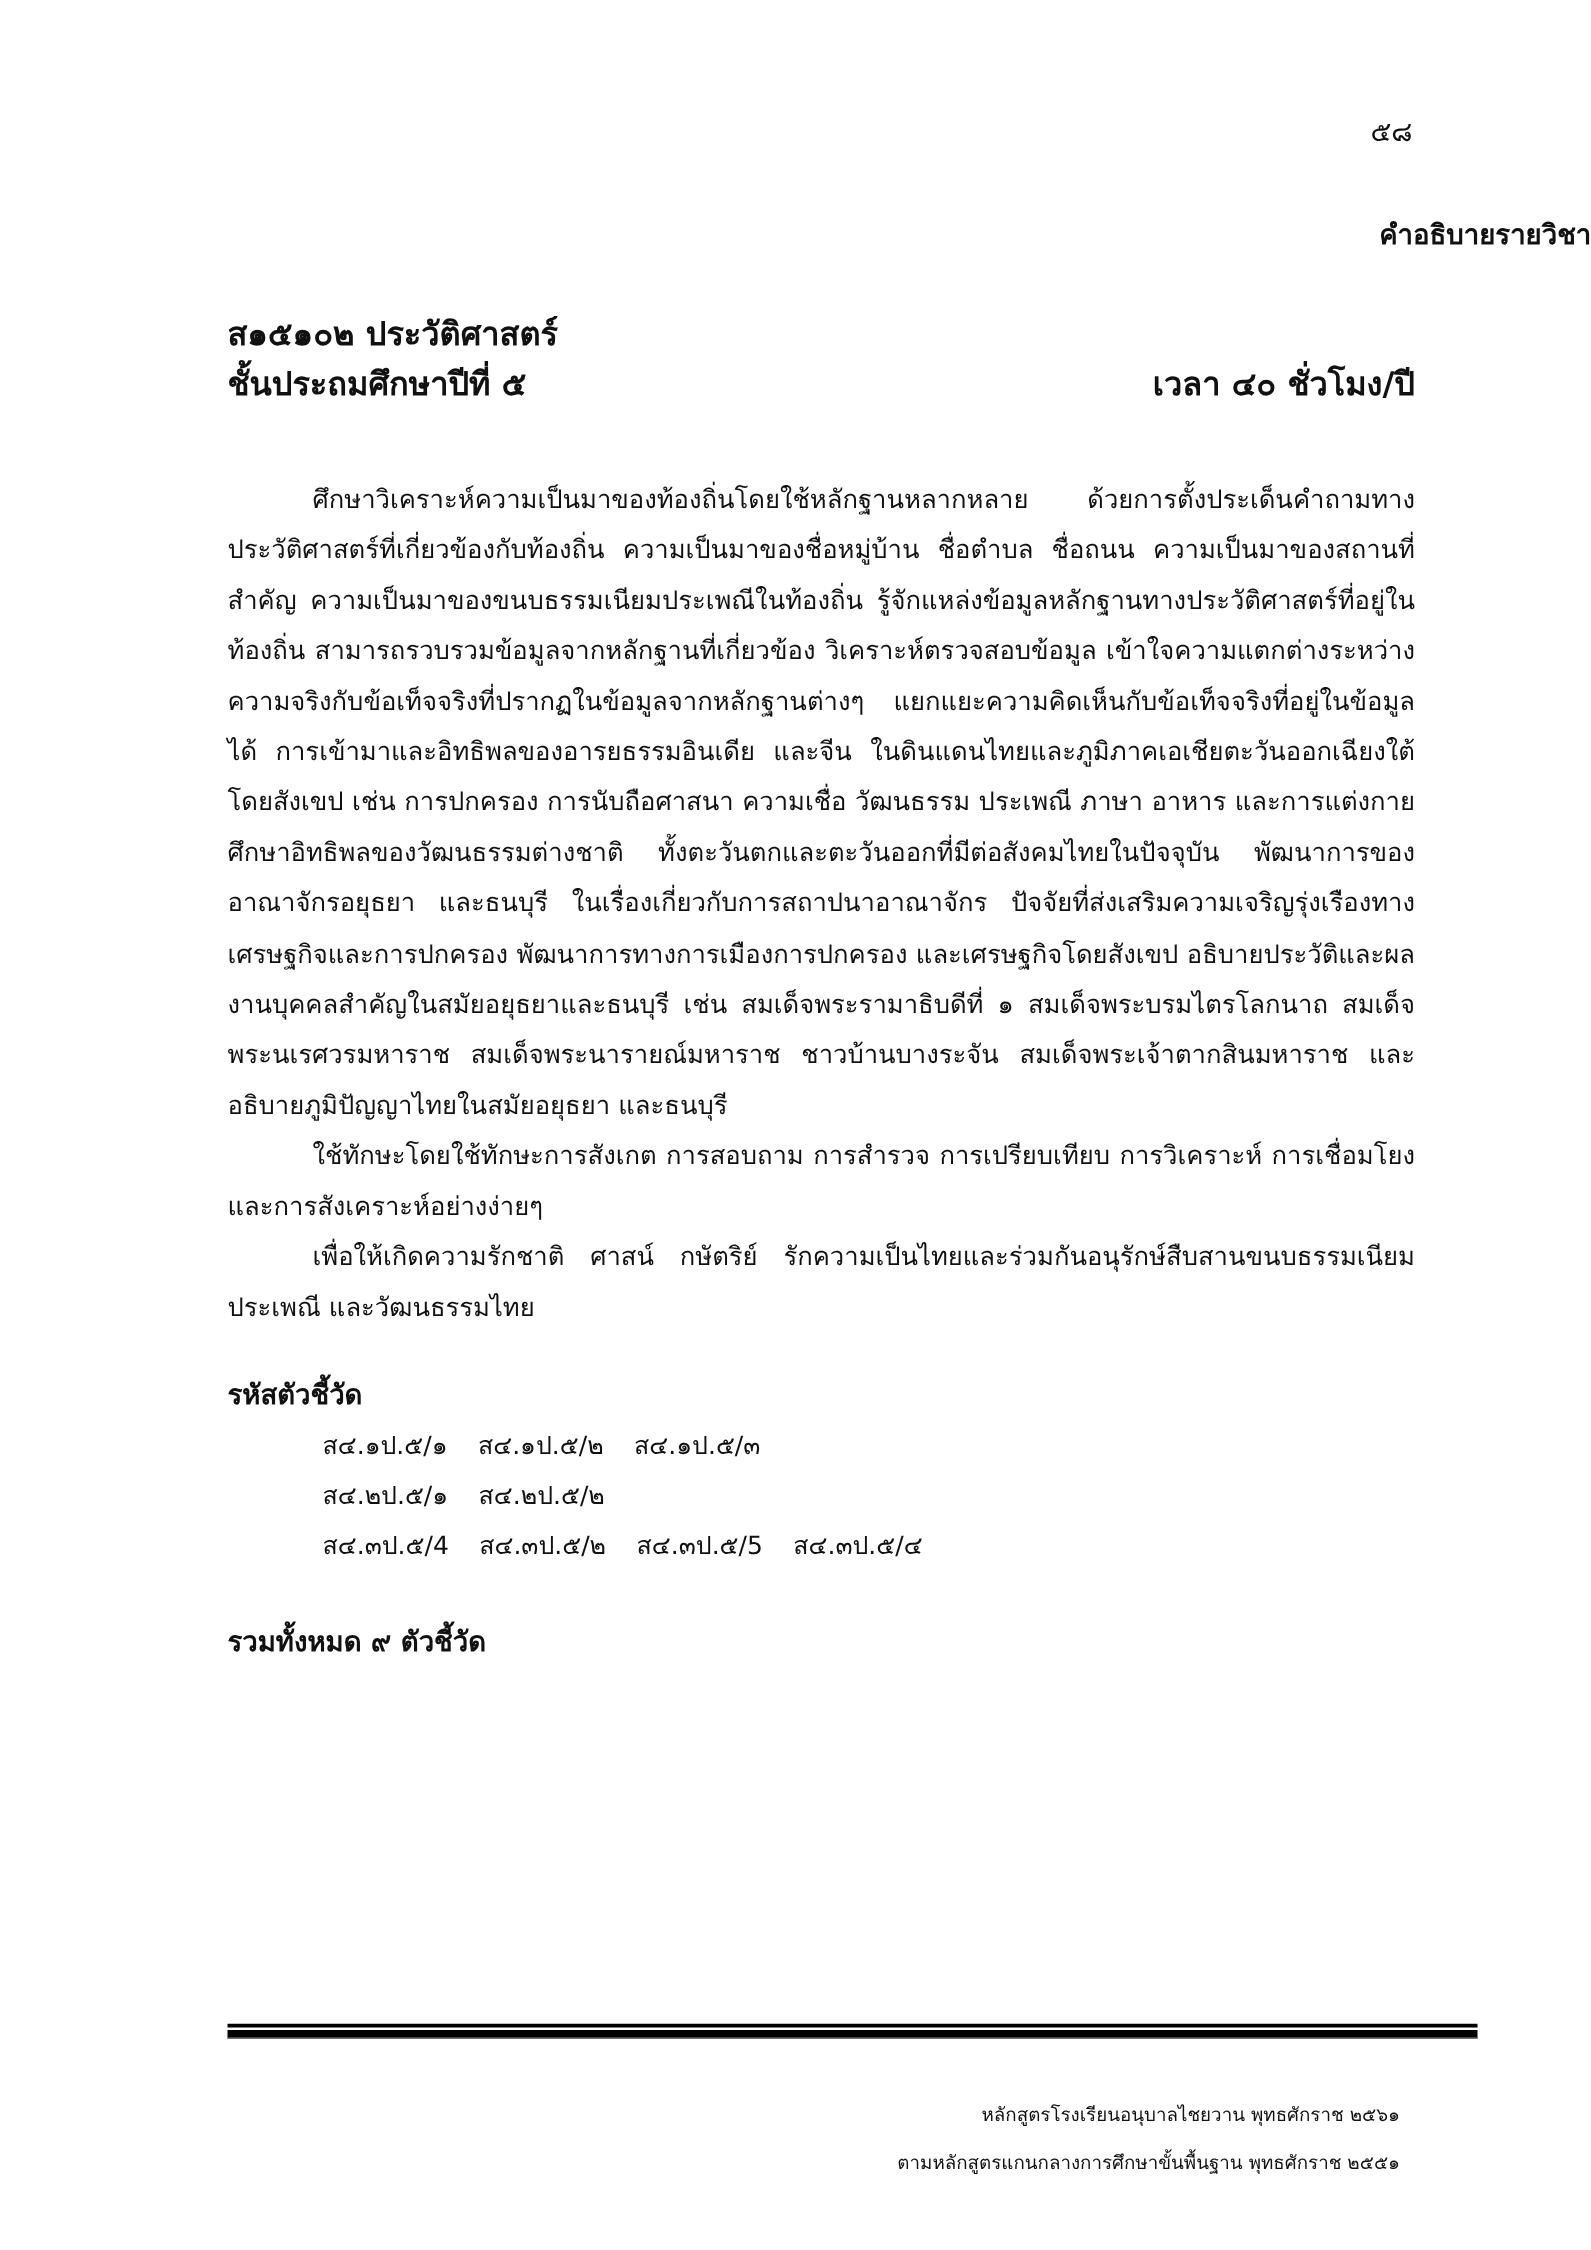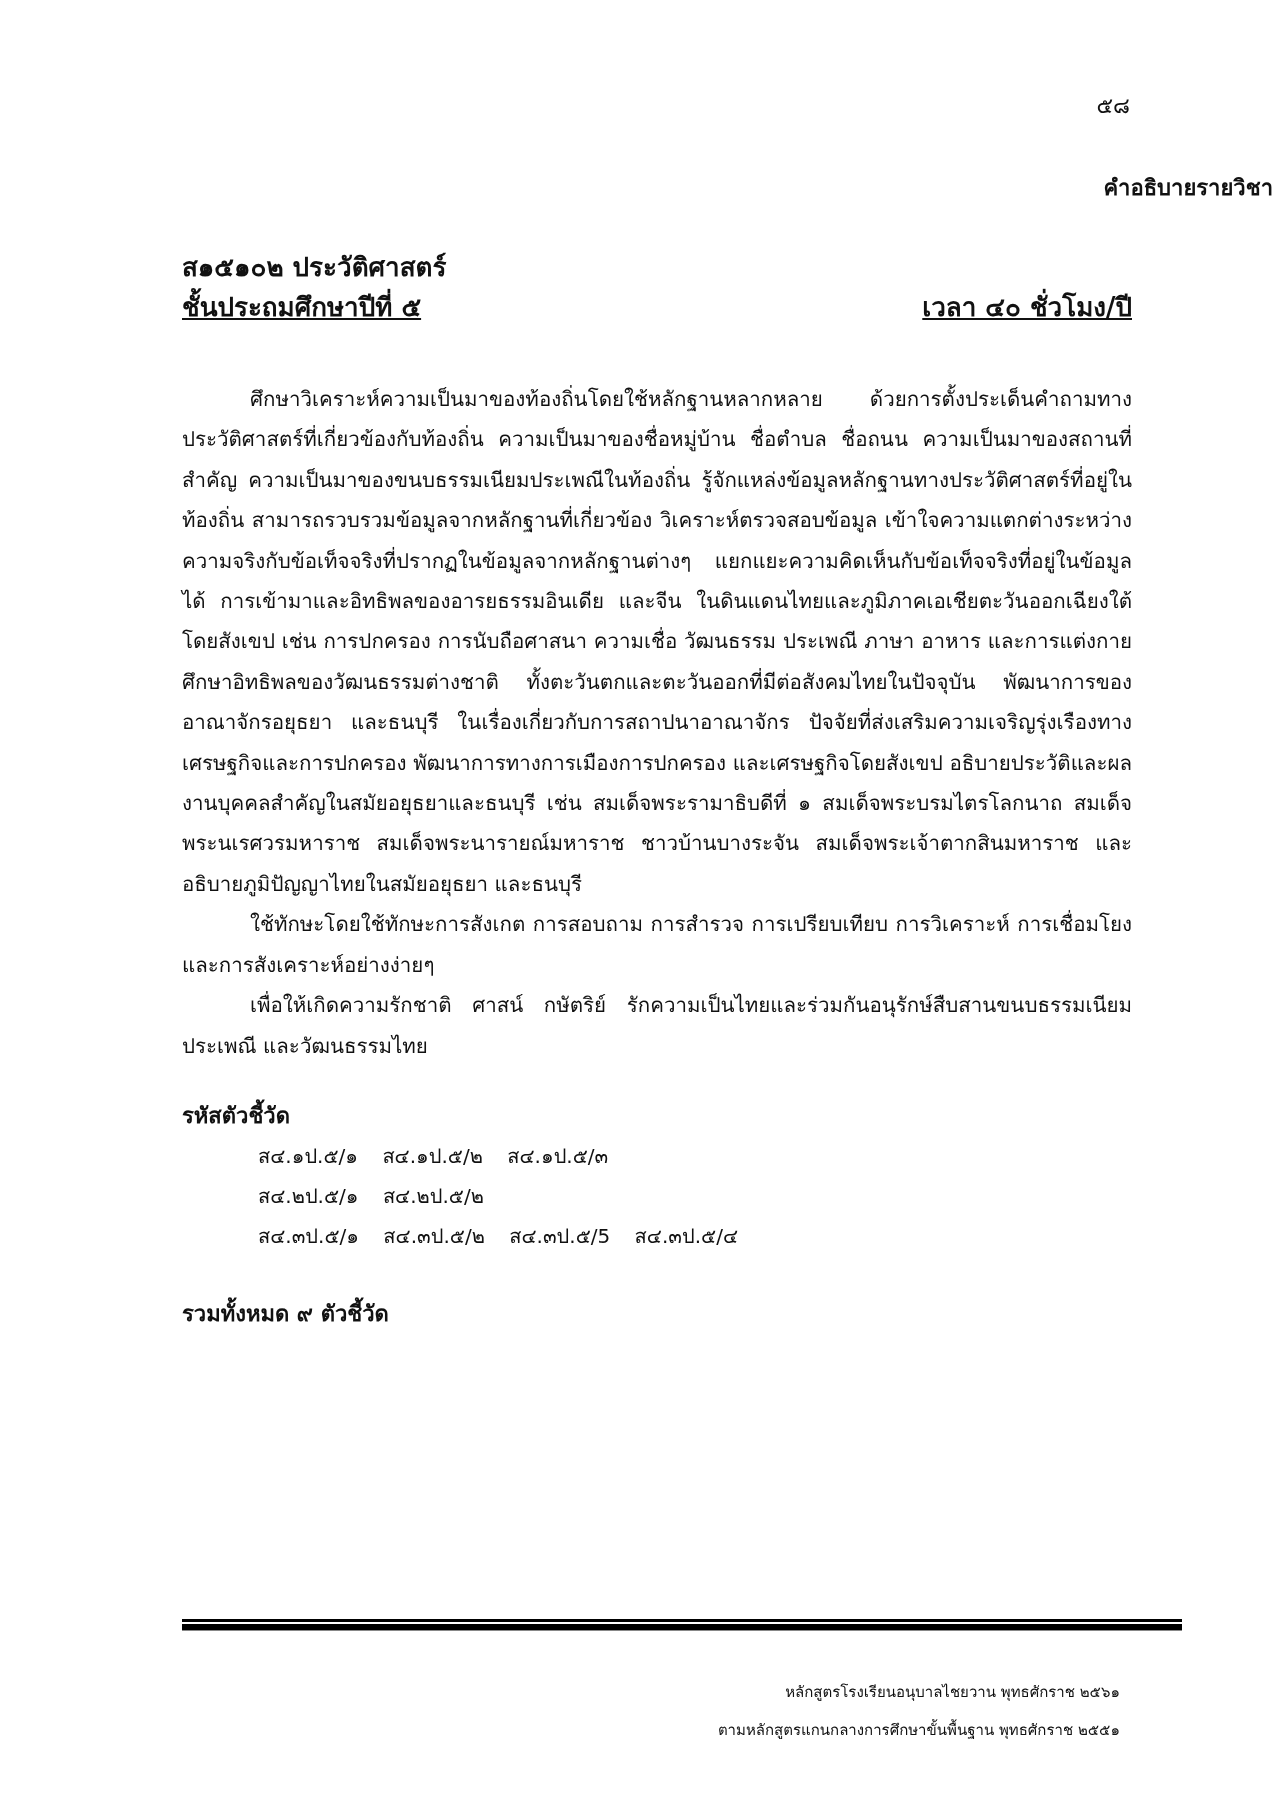--- a/index.html
+++ b/index.html
@@ -14,21 +14,21 @@
   }
   .title {
     position: absolute; top: 170px; left: 0; width: 1273px; text-align: right;
     font-size: 22px; font-weight: bold;
   }
   .meta-row {
     position: absolute; left: 182px; width: 950px; font-size: 26px; font-weight: bold;
     display: flex; justify-content: space-between;
   }
   .meta-row.r1 { top: 246px; }
-  .meta-row.r2 { top: 286px; text-decoration: underline; }
+  .meta-row.r2 { top: 286px; }
   .body-text {
     position: absolute; top: 357px; left: 182px; width: 950px;
     font-size: 20.5px; line-height: 40.4px; text-align: justify; margin-top: 22px;
   }
   .body-text p { margin: 0; text-indent: 68px; }
   .section-heading {
     position: absolute; left: 182px; font-size: 22px; font-weight: bold;
   }
   .sh-codes { top: 1098px; }
   .sh-total { top: 1296px; }
@@ -76,21 +76,21 @@
   <div class="code-line">
     <span>ส๔.๑ป.๕/๑</span>
     <span>ส๔.๑ป.๕/๒</span>
     <span>ส๔.๑ป.๕/๓</span>
   </div>
   <div class="code-line">
     <span>ส๔.๒ป.๕/๑</span>
     <span>ส๔.๒ป.๕/๒</span>
   </div>
   <div class="code-line">
-    <span>ส๔.๓ป.๕/๑</span>
+    <span>ส๔.๓ป.๕/4</span>
     <span>ส๔.๓ป.๕/๒</span>
     <span>ส๔.๓ป.๕/5</span>
     <span>ส๔.๓ป.๕/๔</span>
   </div>
 </div>
 
 <div class="section-heading sh-total">รวมทั้งหมด ๙ ตัวชี้วัด</div>
 
 <div class="rule-thin"></div>
 <div class="rule-thick"></div>

